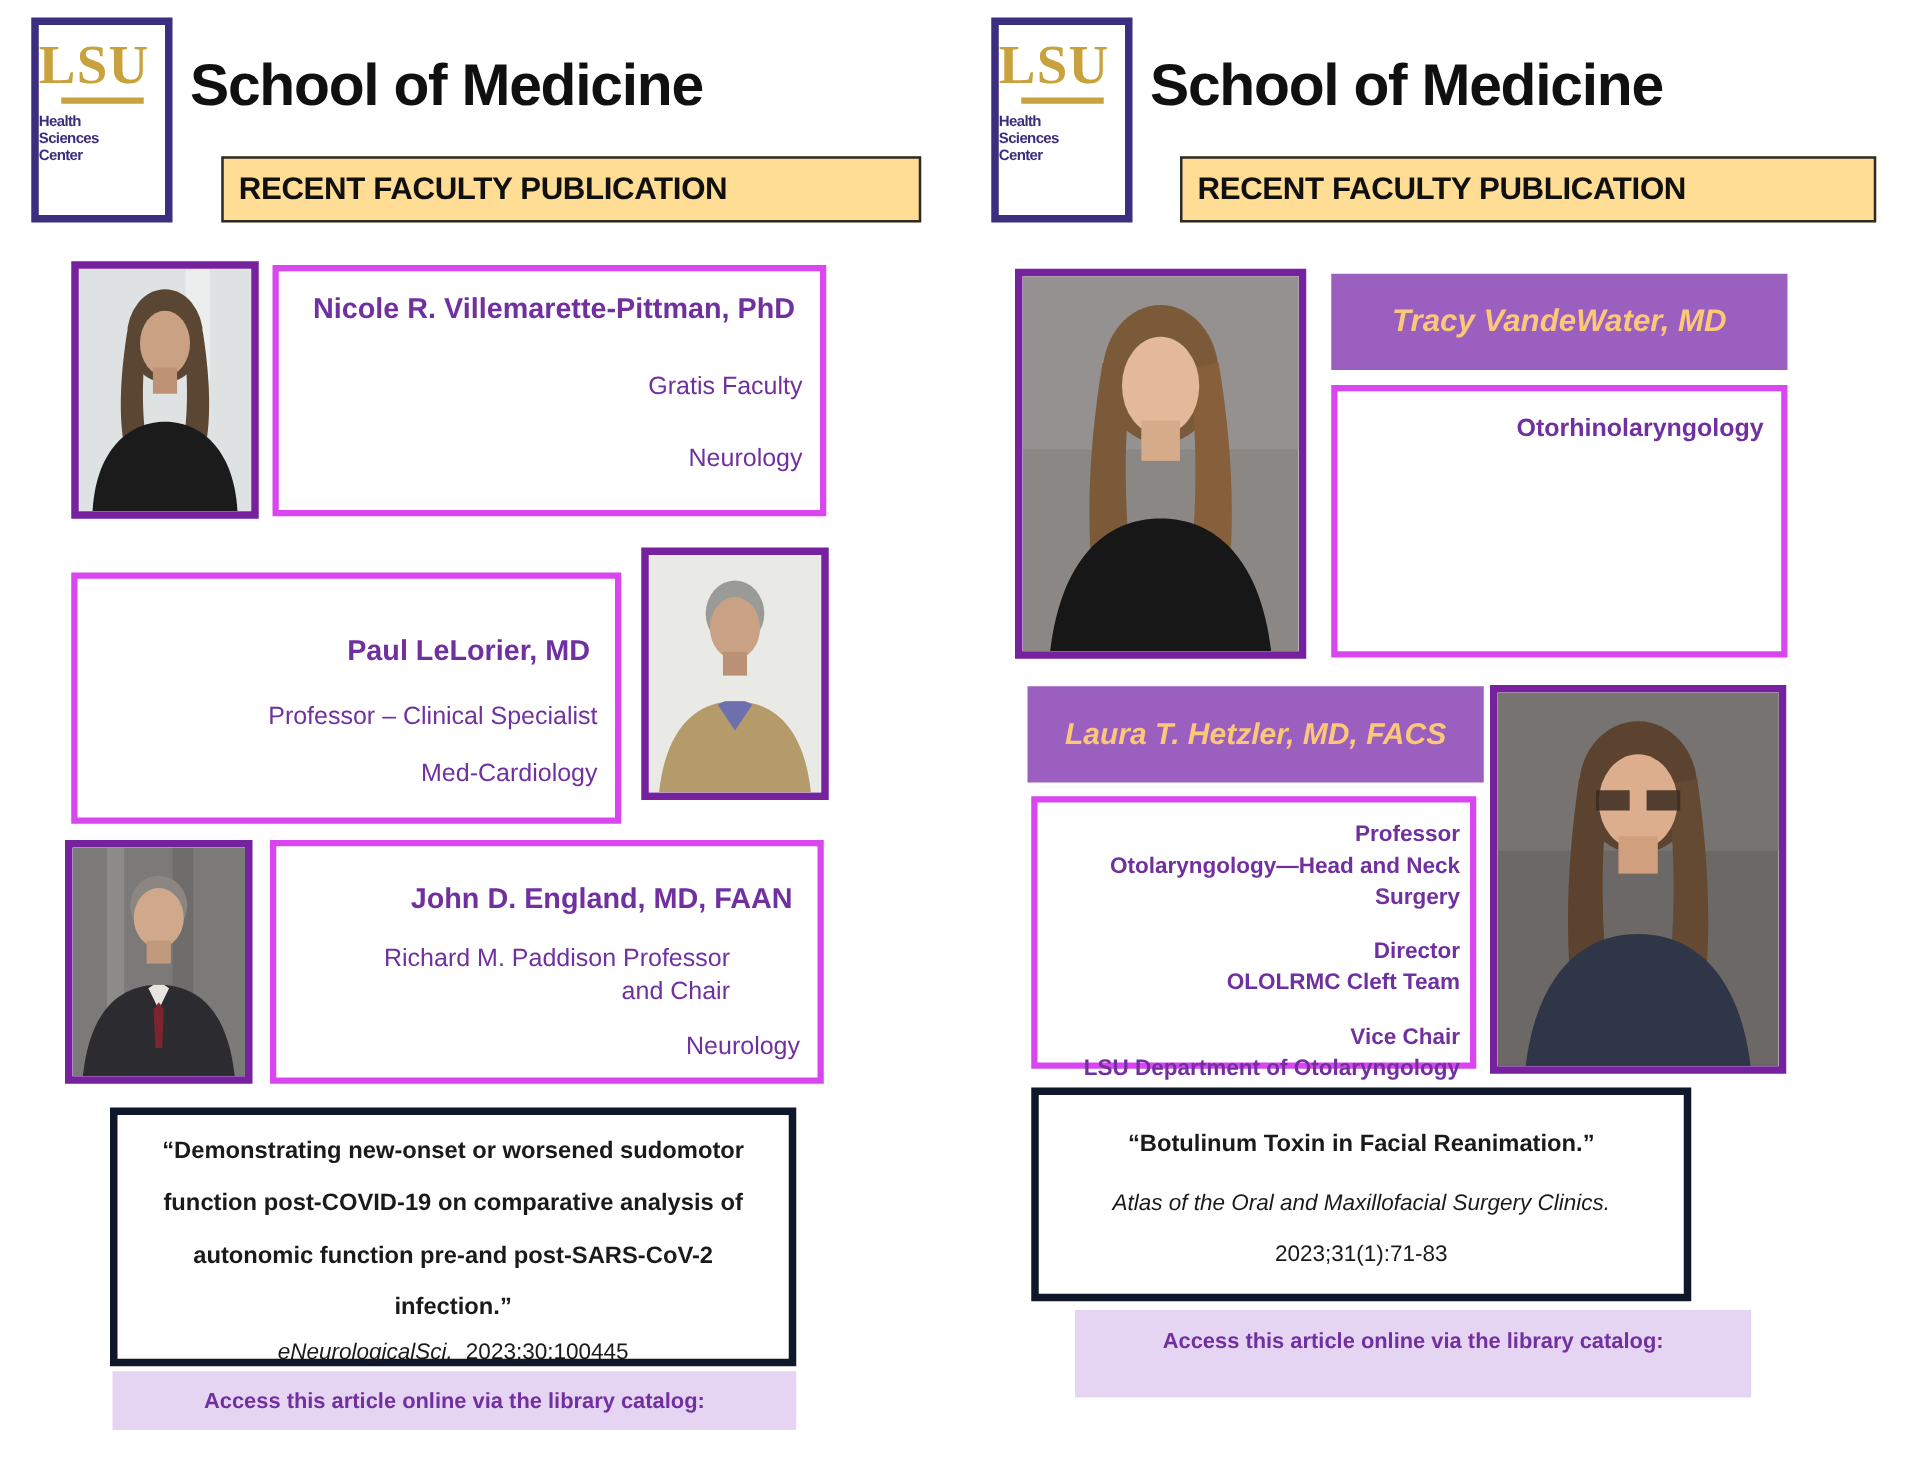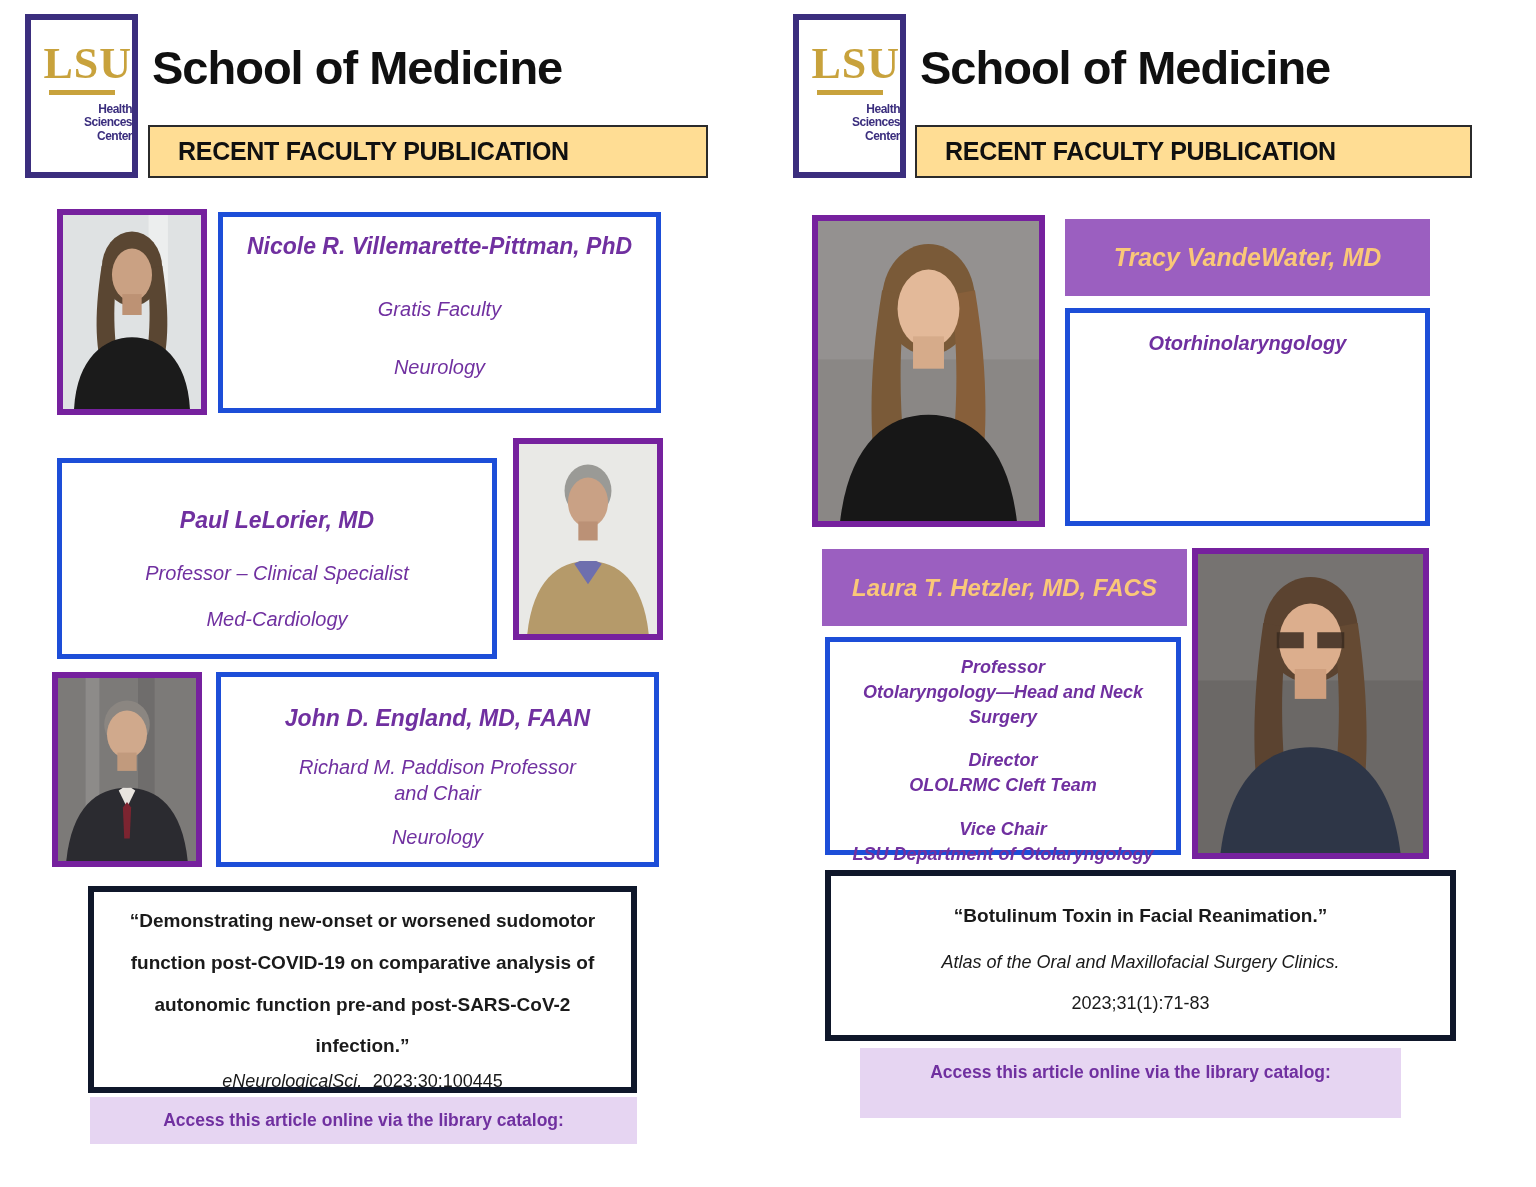--- a/index.html
+++ b/index.html
@@ -1,35 +1,35 @@
 <!DOCTYPE html>
 <html><head>
 <meta charset="utf-8">
 <style>
   html,body{margin:0;padding:0;background:#ffffff;}
   .canvas{position:relative;width:1536px;height:1187px;background:#ffffff;overflow:hidden;
           font-family:"Liberation Sans",sans-serif;}
   .abs{position:absolute;box-sizing:border-box;}
 
   
-  .logo{border:6px solid #3b2e7e;background:#ffffff;text-align:right;padding-top:22px;}
+  .logo{border:6px solid #3b2e7e;background:#ffffff;text-align:left;padding-top:10px;}
   .logo-acronym{font-family:"Liberation Serif",serif;font-weight:bold;color:#c8a23c;
                 font-size:44px;line-height:1.0;letter-spacing:1px;}
   .logo-bar{width:66px;height:5px;background:#c8a23c;margin:4px auto 8px auto;}
   .logo-line{color:#3b2e7e;font-weight:bold;font-size:12px;line-height:1.12;letter-spacing:-0.5px;}
   .som-title{font-size:47px;font-weight:bold;color:#101010;letter-spacing:-1px;white-space:nowrap;}
   .gold-banner{background:#ffdd94;border:2px solid #2b2b2b;display:flex;align-items:center;
-               padding-left:28px;font-size:25px;font-weight:bold;color:#101010;letter-spacing:-0.3px;}
+               padding-left:12px;font-size:25px;font-weight:bold;color:#101010;letter-spacing:-0.3px;margin-left:29px;}
 
   
   .photo{border:6px solid #76219e;overflow:hidden;}
   .photo svg{display:block;width:100%;height:100%;}
 
   
-  .gold-box{border:5px solid #1d4ed8;background:#ffffff;text-align:center;font-style:italic;}
+  .gold-box{border:5px solid #d946ef;background:#ffffff;text-align:right;}
   .fac-name{color:#7030a0;font-weight:bold;font-size:23px;line-height:1.35;padding:0 20px;}
   .fac-role{color:#7030a0;font-size:20px;line-height:1.3;padding:0 14px;}
   .fac-role.bold{font-weight:bold;}
 
   
   .purple-banner{background:#9b5fc0;color:#fac878;font-weight:bold;font-size:25px;
                  display:flex;align-items:center;justify-content:center;text-align:center;font-style:italic;}
 
   
   .role-group{color:#7030a0;font-weight:bold;font-size:18px;line-height:1.38;margin-bottom:19px;
@@ -186,21 +186,21 @@
         <ellipse cx="50" cy="33" rx="21" ry="23" fill="#5b4330"></ellipse>
         <path d="M29,30 C23,70 24,104 31,128 L44,128 C36,95 36,55 40,32 Z" fill="#5b4330"></path>
         <path d="M71,30 C77,70 76,104 69,128 L56,128 C64,95 64,55 60,32 Z" fill="#654a33"></path>
         <ellipse cx="50" cy="38" rx="14" ry="16.5" fill="#dcae8d"></ellipse>
         <path d="M35,34 L47,34 L47,41 L35,41 Z M53,34 L65,34 L65,41 L53,41 Z" fill="#3a2a20" opacity="0.85"></path>
         <rect x="43" y="50" width="14" height="13" fill="#cf9f7e"></rect>
         <path d="M10,130 C14,98 30,84 50,84 C70,84 86,98 90,130 Z" fill="#2e3647"></path>
       </svg>
     </div>
 
-    <div class="abs pub-box pub-r" style="left:825px;top:870px;width:631px;height:171px;">
+    <div class="abs pub-box pub-r" style="left:825px;top:870px;width:528px;height:171px;">
       <div class="pub-title">“Botulinum Toxin in Facial Reanimation.”</div>
       <div class="pub-journal">Atlas of the Oral and Maxillofacial Surgery Clinics.</div>
       <div class="pub-cite">2023;31(1):71-83</div>
     </div>
 
     <div class="abs access access-r" style="left:860px;top:1048px;width:541px;height:70px;">
       <div>Access this article online via the library catalog:</div>
     </div>
   </div>
 

